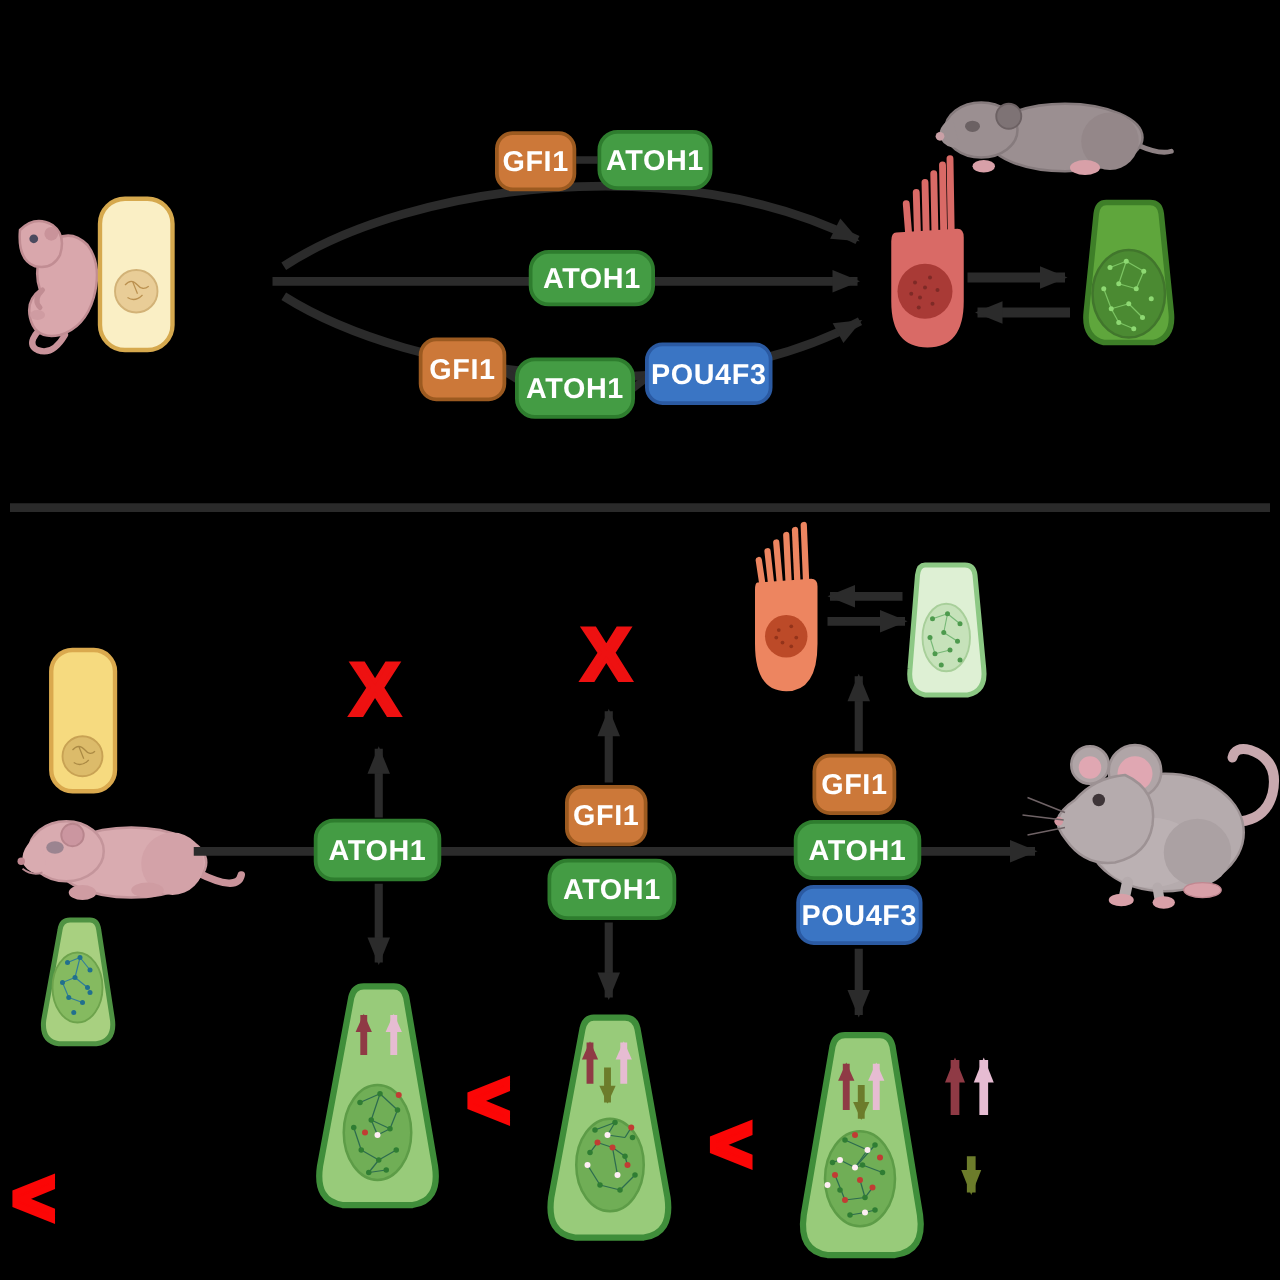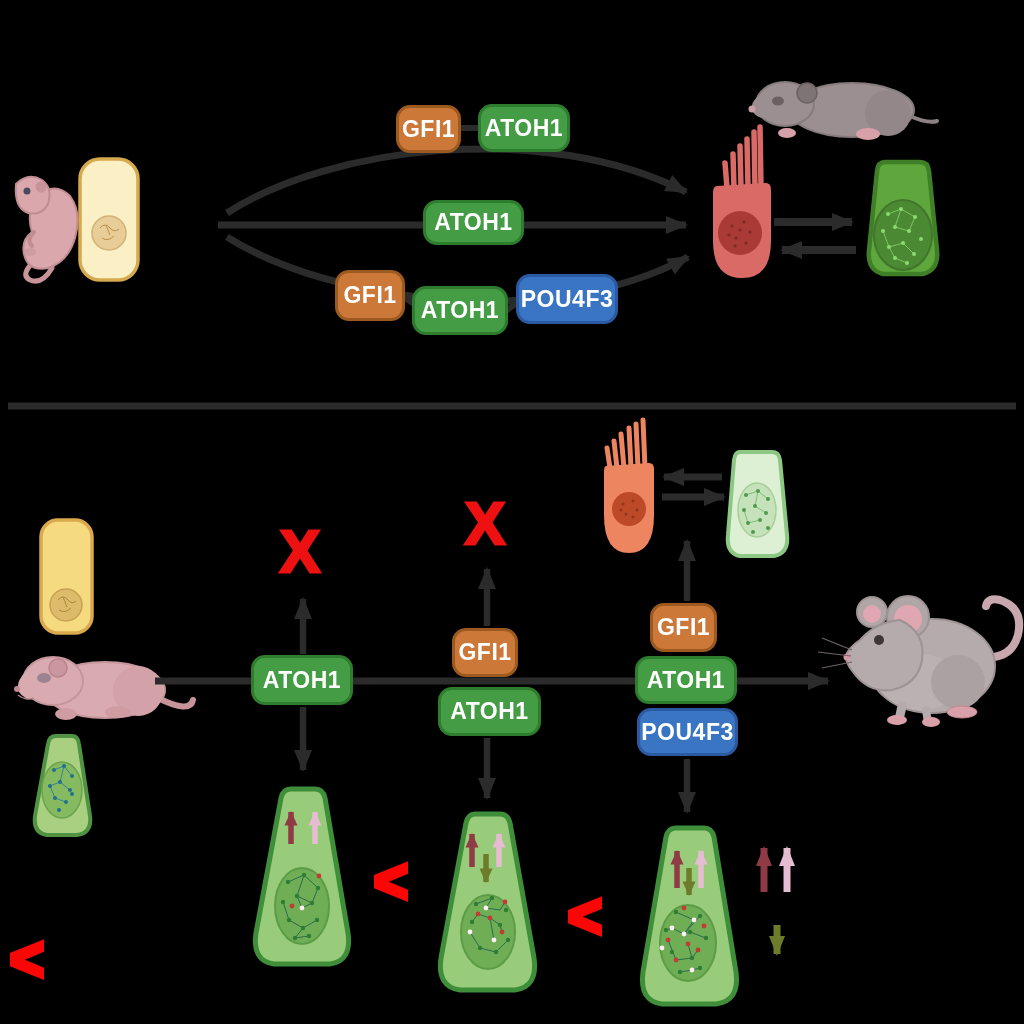--- a/index.html
+++ b/index.html
@@ -8,21 +8,21 @@
     background:var(--background,#000);
     font-family:"Liberation Sans", sans-serif;
   }
   #art{position:absolute;left:0;top:0;}
   .gbox{
     position:absolute;display:flex;align-items:center;justify-content:center;
     border-radius:14px;border:3px solid;color:var(--box_text,#fff);
     font-weight:bold;font-size:23px;letter-spacing:.5px;box-sizing:border-box;
   }
   .gfi1{background:var(--gfi1_fill);border-color:var(--gfi1_border);}
-  .atoh1{background:var(--atoh1_fill);border-color:var(--atoh1_border);}
+  .atoh1{background:var(--atoh1_fill);border-color:var(--atoh1_border);border-radius:16px;}
   .pou4f3{background:var(--pou4f3_fill);border-color:var(--pou4f3_border);}
   .xmark{
     position:absolute;color:var(--x_mark);font-weight:900;font-size:60px;line-height:1;
     -webkit-text-stroke:3px var(--x_mark);text-align:center;width:66px;
   }
   .ltmark{
     position:absolute;color:var(--compare_mark);font-weight:900;font-size:58px;line-height:1;
     -webkit-text-stroke:5px var(--compare_mark);width:46px;text-align:center;
     transform:scaleY(1.05);
   }

